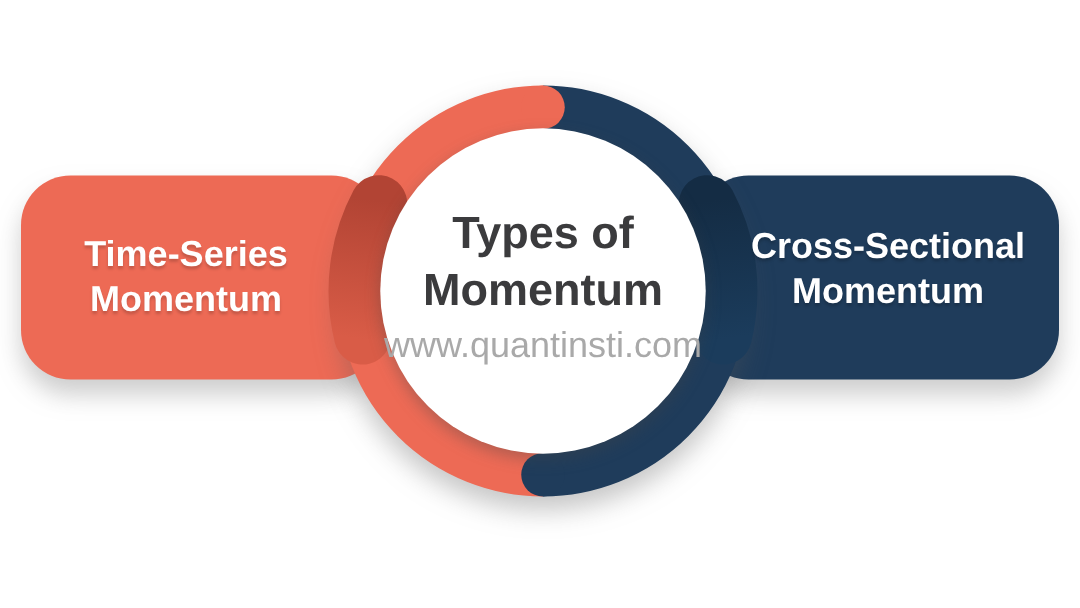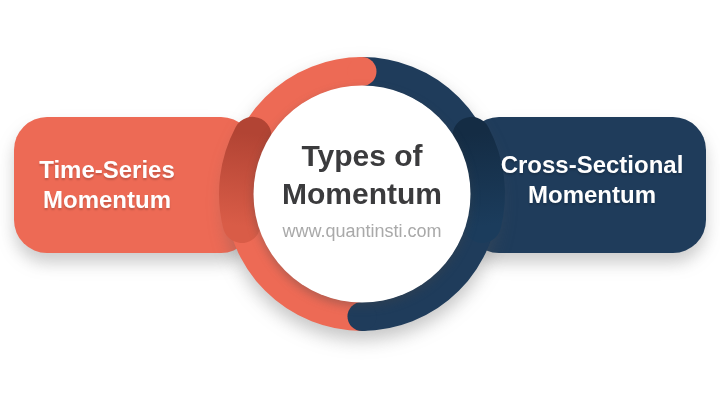--- a/index.html
+++ b/index.html
@@ -27,37 +27,37 @@
   .inner-circle{filter:drop-shadow(0px 4px 5px rgba(70,70,70,0.35));}
 
   .label{
     position:absolute;
     display:flex;flex-direction:column;align-items:center;justify-content:center;
     color:var(--label);
     font-weight:bold;font-size:24px;line-height:30px;
     text-align:center;
     text-shadow:0 2px 2px rgba(0,0,0,0.18);
   }
-  .label-left{left:1px;top:117px;width:212px;height:136px;}
+  .label-left{left:18px;top:117px;width:212px;height:136px;}
   .label-right{left:478px;top:117px;width:228px;height:125px;}
 
   .center-block{
     position:absolute;left:252px;top:137px;width:220px;
     display:flex;flex-direction:column;align-items:center;
     text-align:center;
   }
   .center-title{
     color:var(--title);
     font-weight:bold;font-size:30px;line-height:38px;
     display:flex;flex-direction:column;
   }
   .center-site{
     margin-top:7px;
     color:var(--website);
-    font-size:18px;line-height:22px;
+    font-size:24px;line-height:22px;
     font-weight:normal;
   }
 </style>
 </head>
 <body>
 
 <div class="stage">
 
   <svg width="720" height="405" viewBox="0 0 720 405">
     <defs>

